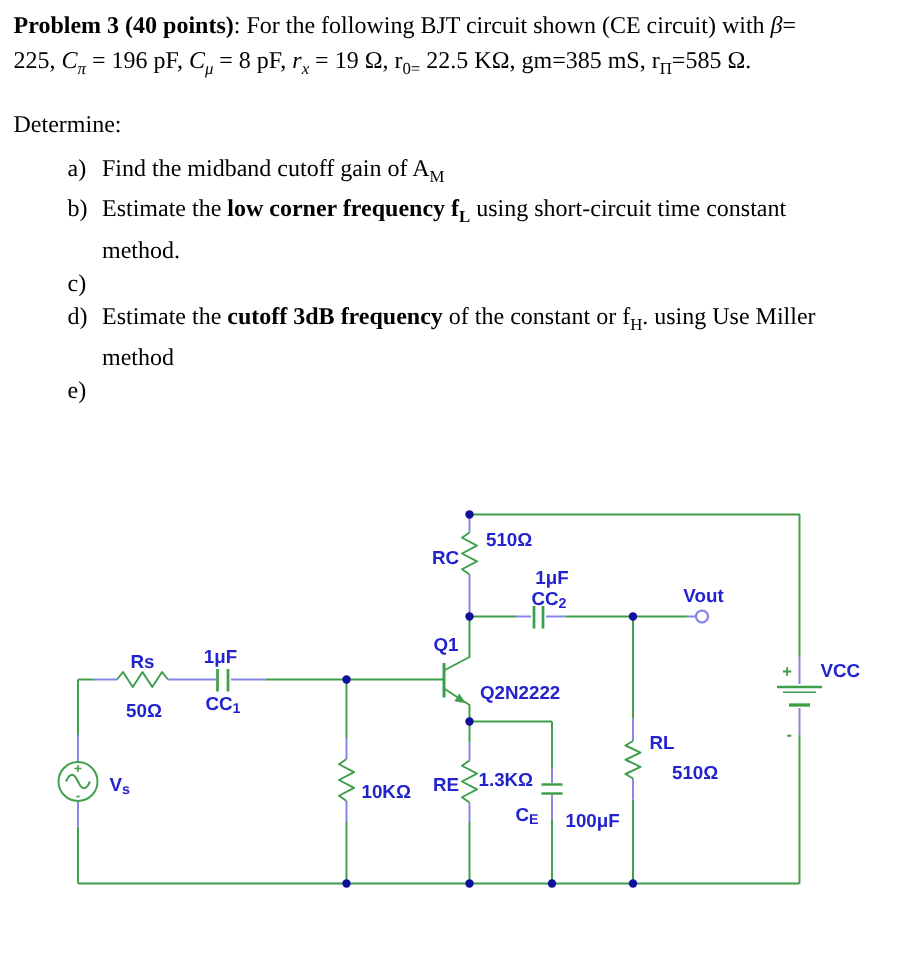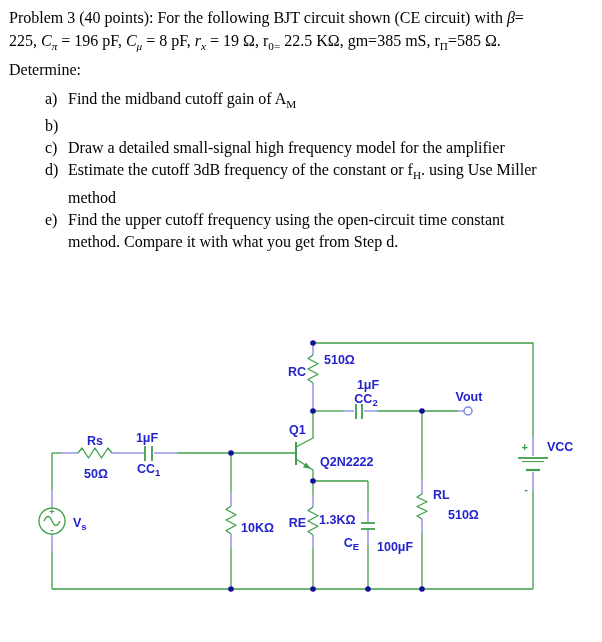--- a/index.html
+++ b/index.html
@@ -3,26 +3,26 @@
 <meta charset="utf-8">
 <style>
   :root{
     --wire:#3E9E49; --pin:#8585E8; --label:#2323CE; --node:#10109A; --paper:#FFFFFF; --ink:#000000;
   }
   html,body{margin:0;padding:0;background:#fff;}
   .page{position:relative;width:602px;height:642px;background:var(--paper);overflow:hidden;
         font-family:"Liberation Serif",serif;color:var(--ink);}
   .textblock{position:absolute;left:9px;top:6px;width:588px;font-size:16px;}
   .para{margin:0;line-height:23px;white-space:nowrap;}
-  .determine{}
+  .determine{margin-top:14px;}
   .items{margin-top:7px;width:545px;}
   .item{display:flex;line-height:22px;}
   .item-label{flex:0 0 23px;margin-left:36px;}
   .item-text{width:478px;}
-  .seg-b{font-weight:400;text-align:right;}
+  .seg-b{font-weight:700;text-align:right;}
   .seg-i{font-style:italic;}
   .seg-sub{font-size:70%;vertical-align:sub;}
   
   .circuit{position:absolute;left:0;top:330px;}
   .wire{stroke:var(--wire);stroke-width:1.3;fill:none;stroke-linejoin:round;}
   .pin{stroke:var(--pin);stroke-width:1.3;fill:none;}
   .plate{stroke:var(--wire);stroke-width:1.8;fill:none;}
   .plate-thin{stroke:var(--wire);stroke-width:1.1;fill:none;}
   .node{fill:var(--node);stroke:none;}
   .term{fill:#fff;stroke:var(--pin);stroke-width:1.5;}
@@ -41,32 +41,31 @@
     <p class="para"><span class="seg-b">Problem 3 (40 points)</span><span>: For the following BJT circuit shown (CE circuit) with  </span><span class="seg-i">β</span><span>=</span></p>
     <p class="para"><span>225, </span><span class="seg-i">C</span><span class="seg-i seg-sub">π</span><span> = 196 pF, </span><span class="seg-i">C</span><span class="seg-i seg-sub">μ</span><span> = 8 pF, </span><span class="seg-i">r</span><span class="seg-i seg-sub">x</span><span> = 19 Ω, r</span><span class="seg-sub">0=</span><span> 22.5 KΩ, gm=385 mS, r</span><span class="seg-sub">Π</span><span>=585 Ω.</span></p>
     <p class="para determine">Determine:</p>
     <div class="items">
       <div class="item">
         <span class="item-label">a)</span>
         <span class="item-text"><span>Find the midband cutoff gain of A</span><span class="seg-sub">M</span></span>
       </div>
       <div class="item">
         <span class="item-label">b)</span>
+        <span class="item-text"><span>Estimate the </span><span class="seg-b">low corner frequency f</span><span class="seg-b seg-sub">L</span><span> using short-circuit time constant method.</span></span>
       </div>
       <div class="item">
         <span class="item-label">c)</span>
-        <span class="item-text"><span>Draw a detailed small-signal high frequency model for the amplifier</span></span>
       </div>
       <div class="item">
         <span class="item-label">d)</span>
         <span class="item-text"><span>Estimate the </span><span class="seg-b">cutoff 3dB frequency</span><span> of the constant or f</span><span class="seg-sub">H</span><span>. using Use Miller method</span></span>
       </div>
       <div class="item">
         <span class="item-label">e)</span>
-        <span class="item-text"><span>Find the upper cutoff frequency using the open-circuit time constant method. Compare it with what you get from Step d.</span></span>
       </div>
     </div>
   </div>
 
   <svg class="circuit" width="602" height="305" viewBox="0 330 602 305" xmlns="http://www.w3.org/2000/svg">
 
     <path class="wire" d="M52,453 H62"></path>
     <path class="wire" d="M177,453 H296"></path>
     <path class="wire" d="M52,453 V490"></path>
     <path class="wire" d="M52,551 V589"></path>

